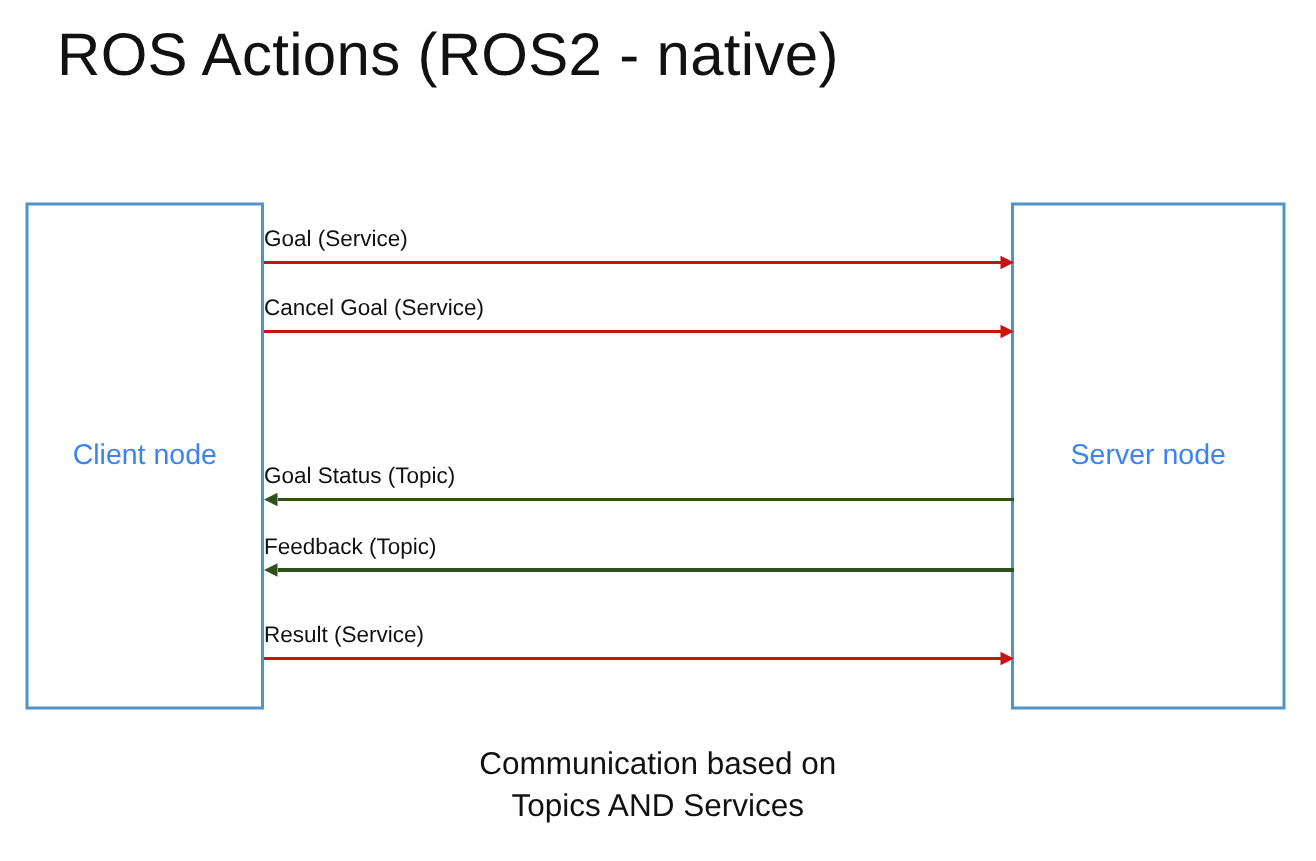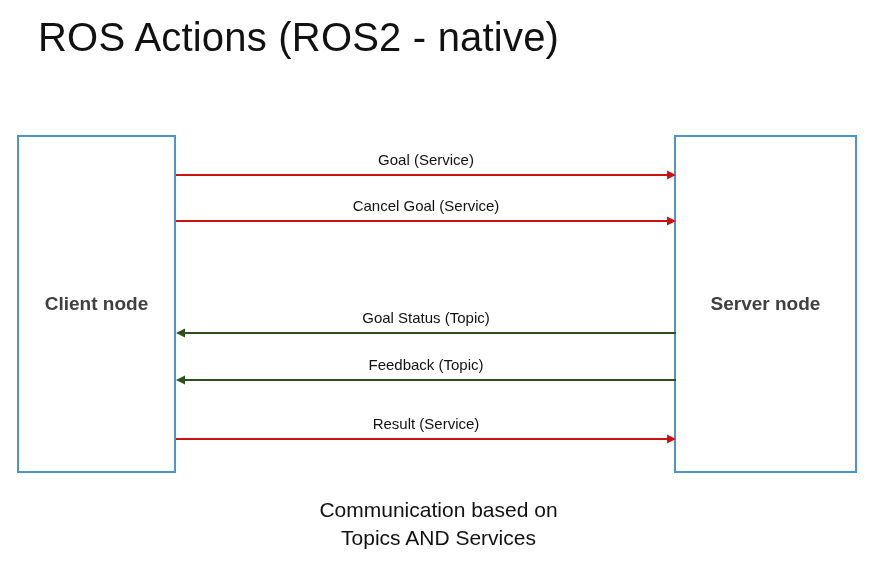--- a/index.html
+++ b/index.html
@@ -53,39 +53,38 @@
     height: 338px;
   }
   #server-node-box {
     left: 674px;
     top: 135px;
     width: 183px;
     height: 338px;
   }
   .node-label {
     font-size: 19px;
-    font-weight: 700;
-    color: #404040;
+    font-weight: 400;
+    color: #3b82f6;
     white-space: nowrap;
     pointer-events: none;
   }
 
   
   .arrow-row {
     position: absolute;
     left: 176px;
     width: 500px;
     height: 0;
   }
   .arrow-label {
     position: absolute;
     left: 0;
     width: 100%;
     bottom: 6px;
-    text-align: center;
     font-size: 15px;
     line-height: 1.2;
     color: #111111;
     white-space: nowrap;
   }
   .arrow-svg {
     position: absolute;
     left: 0;
     top: -8px;
     width: 500px;

